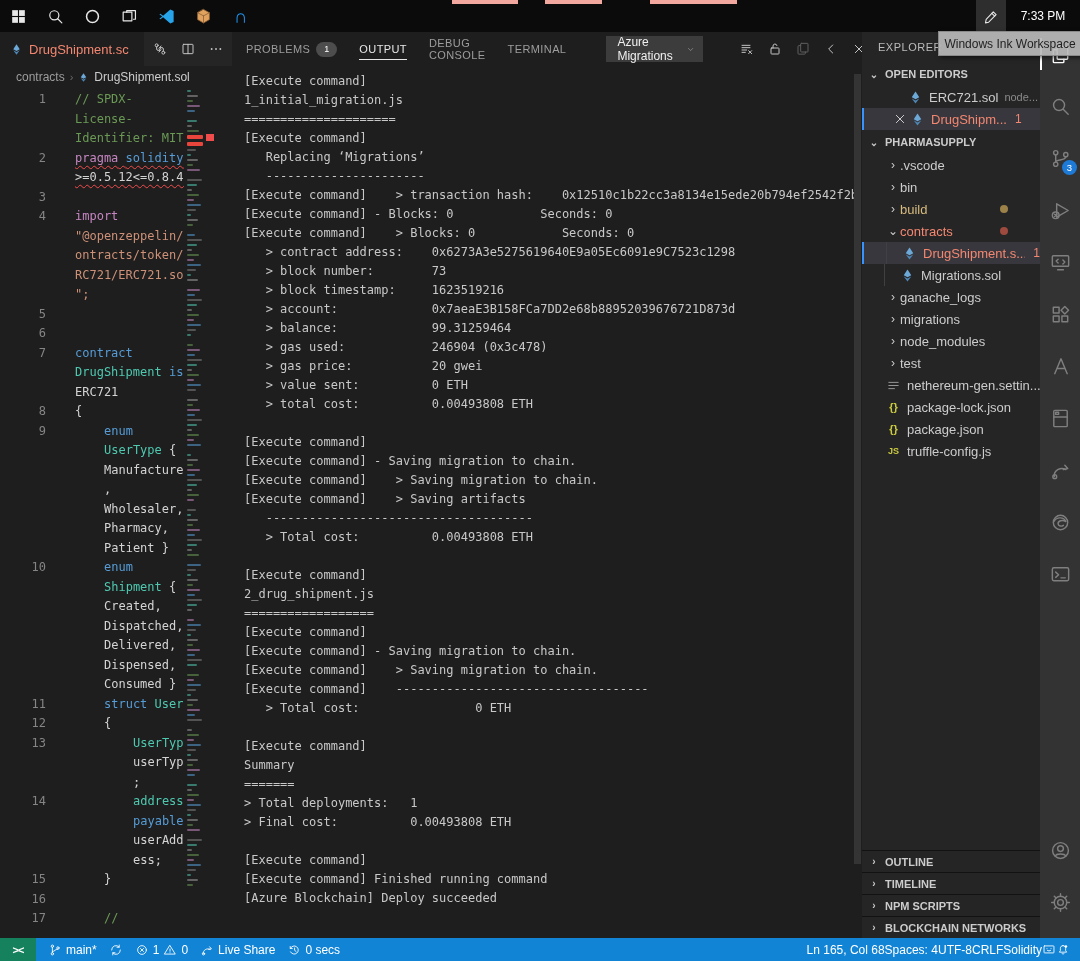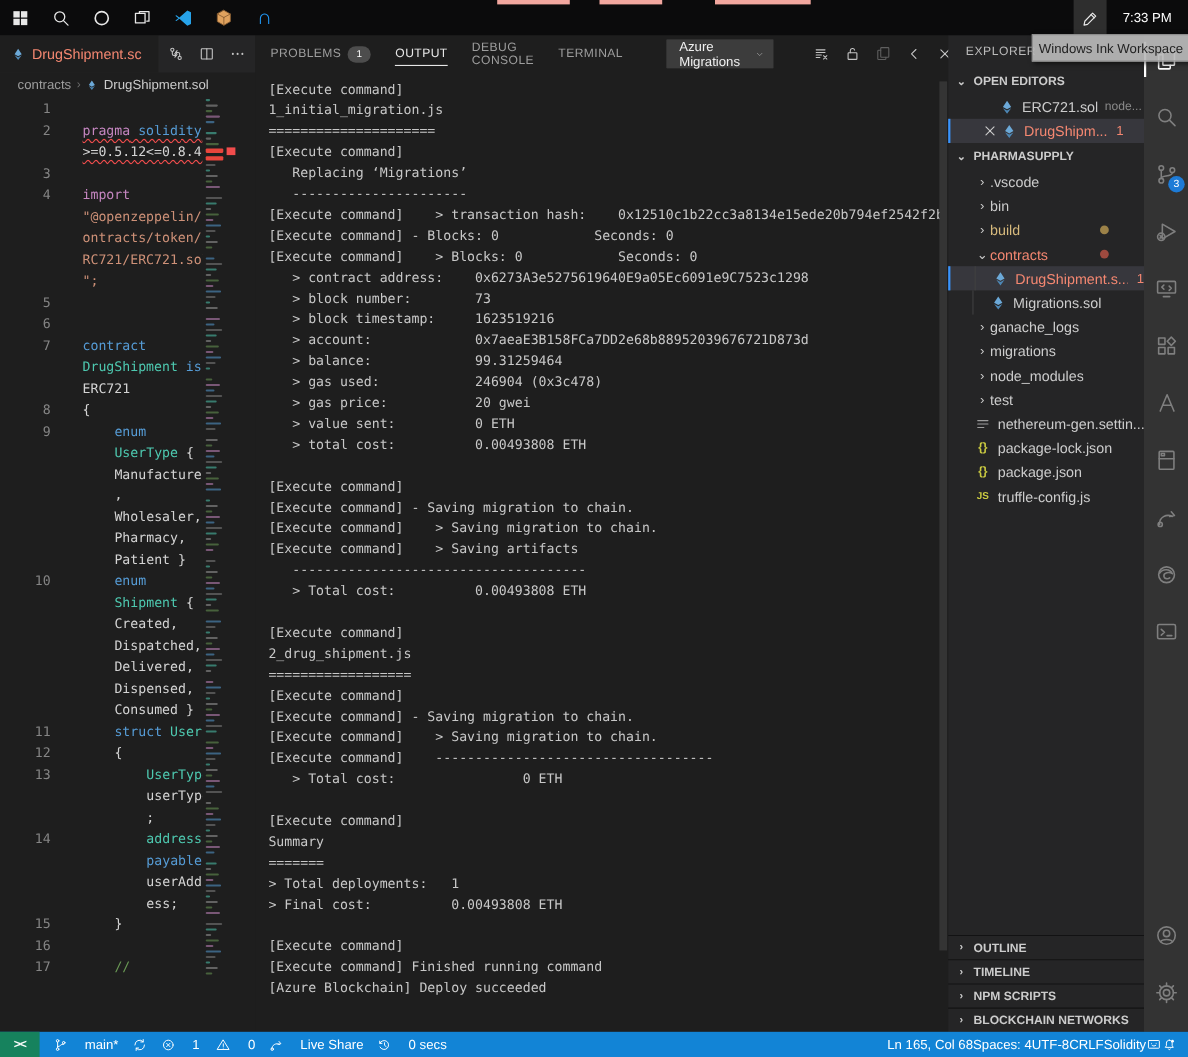--- a/index.html
+++ b/index.html
@@ -101,21 +101,21 @@
   .abadge{position:absolute;right:3px;bottom:3px;min-width:15px;height:15px;border-radius:8px;
           background:#1d7bd7;color:#fff;font-size:9.5px;display:flex;align-items:center;justify-content:center;}
   #act-top{padding-top:2px;}
   #act-bottom{position:absolute;left:0;bottom:4px;}
 
   
   #statusbar{position:absolute;left:0;top:938px;width:1080px;height:23px;background:#1284d6;
              display:flex;align-items:center;color:#fff;font-size:12px;z-index:30;}
   #remote{width:36px;height:23px;background:#16825d;display:flex;align-items:center;justify-content:center;
           font-weight:bold;font-size:11px;letter-spacing:-1px;cursor:pointer;}
-  .stitem{display:flex;align-items:center;gap:15px;margin-left:12px;cursor:pointer;white-space:nowrap;}
+  .stitem{display:flex;align-items:center;gap:4px;margin-left:12px;cursor:pointer;white-space:nowrap;}
   .stitem .ico{width:14px;height:14px;}
   #st-right{margin-left:auto;display:flex;align-items:center;margin-right:10px;}
   #st-right .stitem{margin-left:0;}
 
   
   #tooltip{position:absolute;left:938px;top:31px;width:142px;height:23px;background:rgba(185,185,185,.92);
            border:1px solid #8a8a8a;color:#222;font-size:12px;display:flex;align-items:center;
            justify-content:center;z-index:50;box-shadow:2px 2px 4px rgba(0,0,0,.5);white-space:nowrap;}
 </style>
 </head>
@@ -233,20 +233,21 @@
           <svg viewBox="0 0 24 24" fill="none" stroke="currentColor" stroke-width="1.5" stroke-linecap="round" stroke-linejoin="round">
             <path d="M12 2.5l6 9-6 3.4-6-3.4z" fill="#6ca9d8" stroke="none"></path>
             <path d="M12 16.6l6-3.2L12 21.5 6 13.4z" fill="#4d87b5" stroke="none"></path>
           </svg>
         </span>
       <span id="bc-file">DrugShipment.sol</span>
     </div>
     <div id="code">
         <div class="code-row">
           <div class="code-num">1</div>
+          <div class="code-text" style="padding-left: 0px;"><span class="cm">// SPDX-License-Identifier: MIT</span></div>
         </div>
         <div class="code-row">
           <div class="code-num">2</div>
           <div class="code-text" style="padding-left: 0px;"><span class="kw er">pragma</span><span class="tx er"> </span><span class="kb er">solidity</span><span class="tx er"> &gt;=0.5.12&lt;=0.8.4;</span></div>
         </div>
         <div class="code-row">
           <div class="code-num">3</div>
           <div class="code-text" style="padding-left: 0px;"></div>
         </div>
         <div class="code-row">

